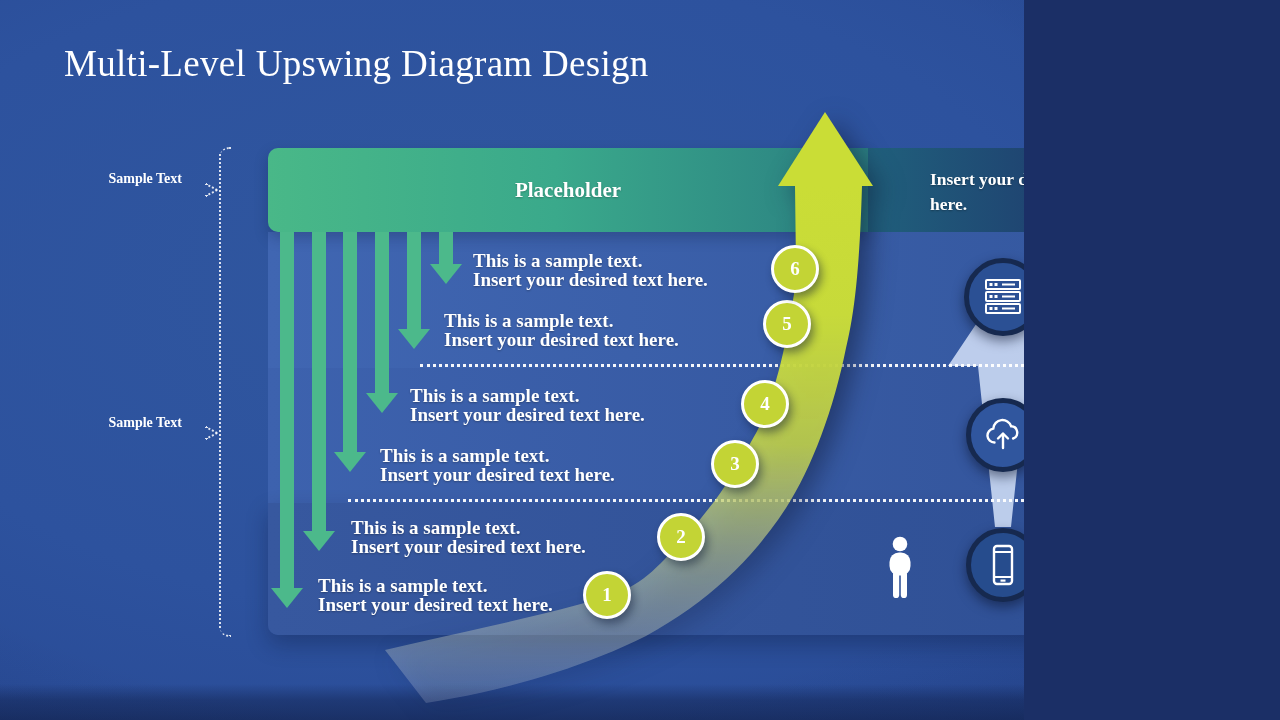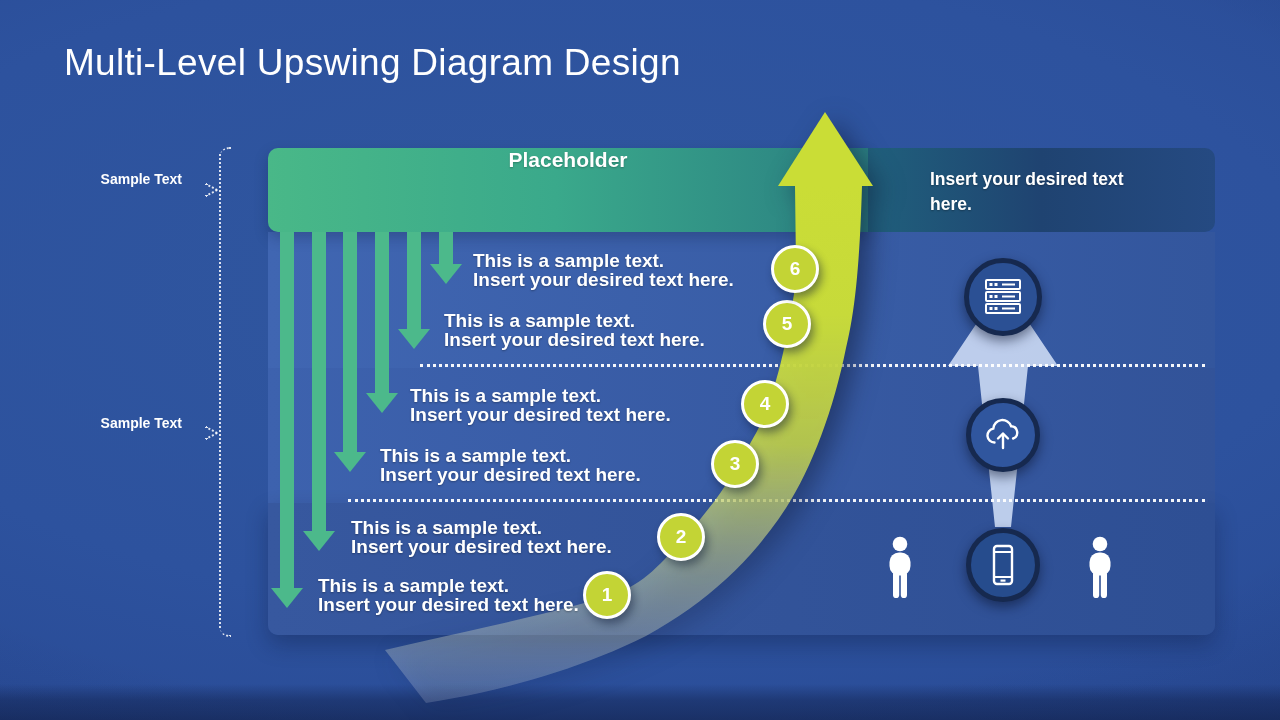--- a/index.html
+++ b/index.html
@@ -1,18 +1,18 @@
 <!DOCTYPE html>
 <html style="--greenBar1: #49b888; --greenBar2: #2a7e81; --darkBar1: #20607c; --darkBar2: #254a82; --arrowGreen: #4cb98b; --upswingYellow: #c9dc35; --circleYellow: #c3d435; --navyCircleFill: #2b5094; --navyCircleRing: #16294f; --beamBlue: #c7d6f1; --background: #2d529e;"><head>
 <meta charset="utf-8">
 <style>
   html,body{margin:0;padding:0;background:#1b2f66;}
   .slide{
-    position:relative;width:1280px;height:720px;overflow:hidden;
-    font-family:Liberation Sans, sans-serif;color:#fff;
+    position:relative;width:1024px;height:720px;overflow:hidden;
+    font-family:Liberation Serif, serif;color:#fff;
     background:
       radial-gradient(ellipse 130% 100% at 44% 40%, #30579f 0%, #2d529e 45%, #294b96 70%, #22418a 100%);
   }
   .vignette{position:absolute;inset:0;pointer-events:none;
     background:radial-gradient(ellipse 125% 105% at 45% 42%, rgba(0,0,0,0) 55%, rgba(9,20,58,0.30) 100%);}
   .bottom-shade{position:absolute;left:0;top:684px;width:1280px;height:36px;
     background:linear-gradient(180deg, rgba(14,28,68,0) 0%, rgba(14,28,68,0.42) 45%, rgba(12,24,60,0.55) 100%);}
 
   .title{position:absolute;left:64px;top:42px;margin:0;font-size:37px;font-weight:400;
     letter-spacing:0.3px;color:#fff;}
@@ -34,21 +34,21 @@
   
   .band{position:absolute;left:268px;width:947px;}
   .band-a{top:232px;height:136px;background:linear-gradient(90deg,#4066b2,#33569d);}
   .band-b{top:368px;height:135px;background:linear-gradient(90deg,#3d62ae,#325399);}
   .band-c{top:503px;height:132px;background:linear-gradient(90deg,#37589f,#2e4f94);
     border-radius:0 0 10px 10px;box-shadow:0 10px 22px rgba(10,20,50,.30);}
 
   
   .hdr-green{position:absolute;left:268px;top:148px;width:600px;height:84px;border-radius:10px 0 0 10px;
     background:linear-gradient(90deg,var(--greenBar1,#49b888) 0%,#3aa98b 48%,var(--greenBar2,#2a7e81) 100%);
-    display:flex;align-items:flex-start;justify-content:center;box-shadow:0 6px 14px rgba(10,22,55,.25);}
+    display:flex;align-items:center;justify-content:center;box-shadow:0 6px 14px rgba(10,22,55,.25);}
   .hdr-green .lbl{font-size:21px;font-weight:700;text-shadow:0 1px 2px rgba(0,0,0,.25);}
   .hdr-dark{position:absolute;left:868px;top:148px;width:347px;height:84px;border-radius:0 10px 10px 0;
     background:linear-gradient(90deg,var(--darkBar1,#20607c) 0%,#1f4371 50%,var(--darkBar2,#254a82) 100%);}
   .hdr-dark .desc{position:absolute;left:62px;top:19px;width:195px;font-size:17.5px;font-weight:700;line-height:25px;
     text-shadow:0 1px 2px rgba(0,0,0,.3);}
 
   
   .dots{position:absolute;height:0;border-top:3px dotted rgba(255,255,255,.95);}
   .dots1{left:420px;top:364px;width:785px;}
   .dots2{left:348px;top:499px;width:857px;}

